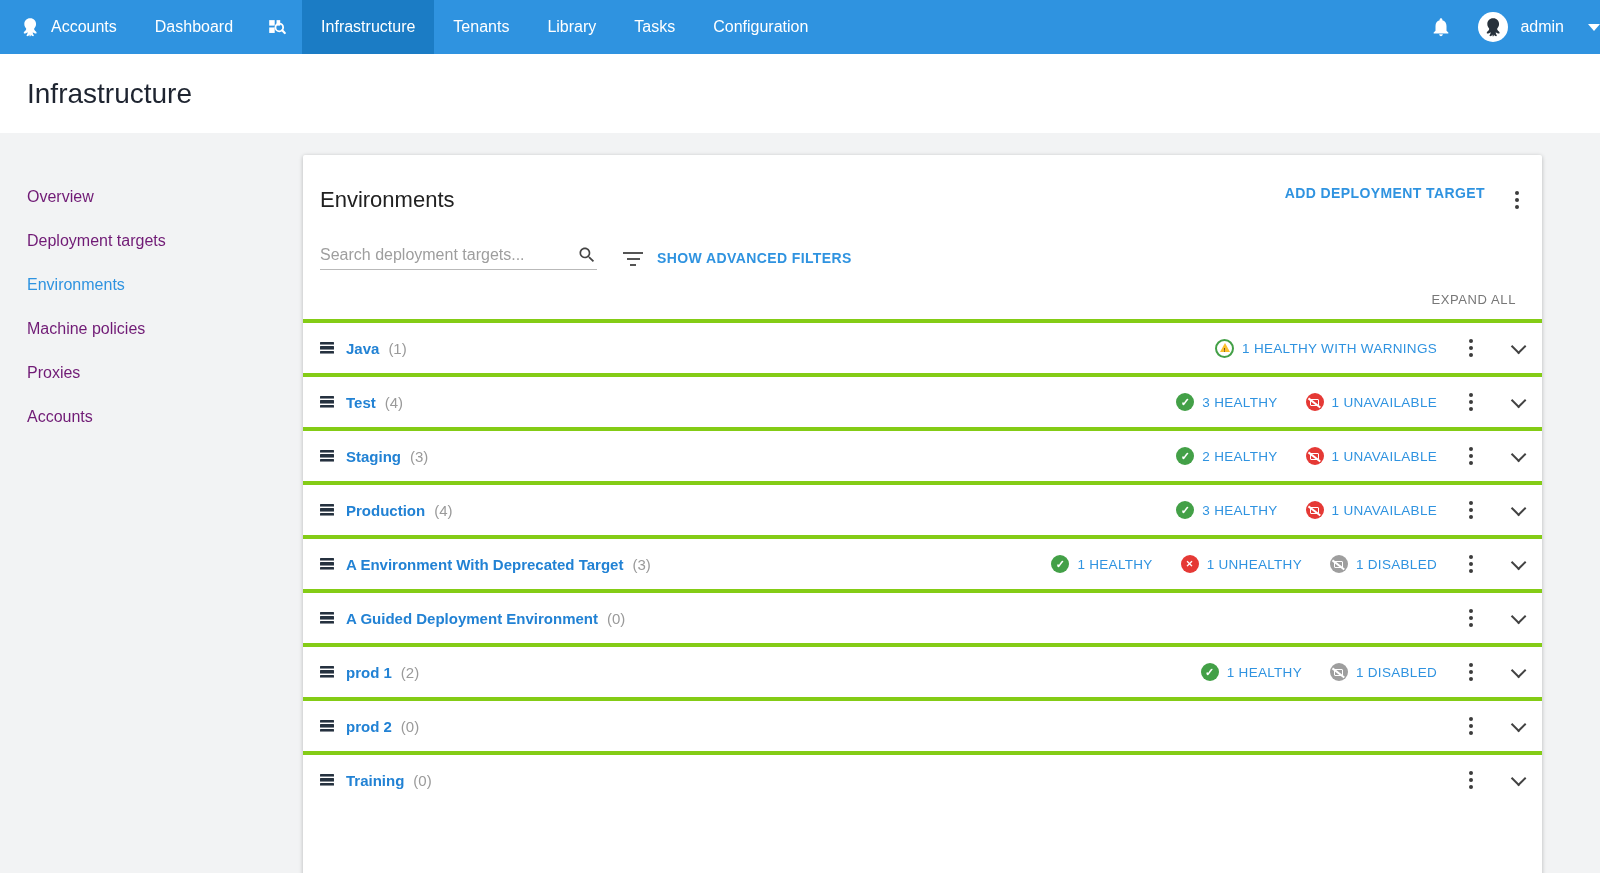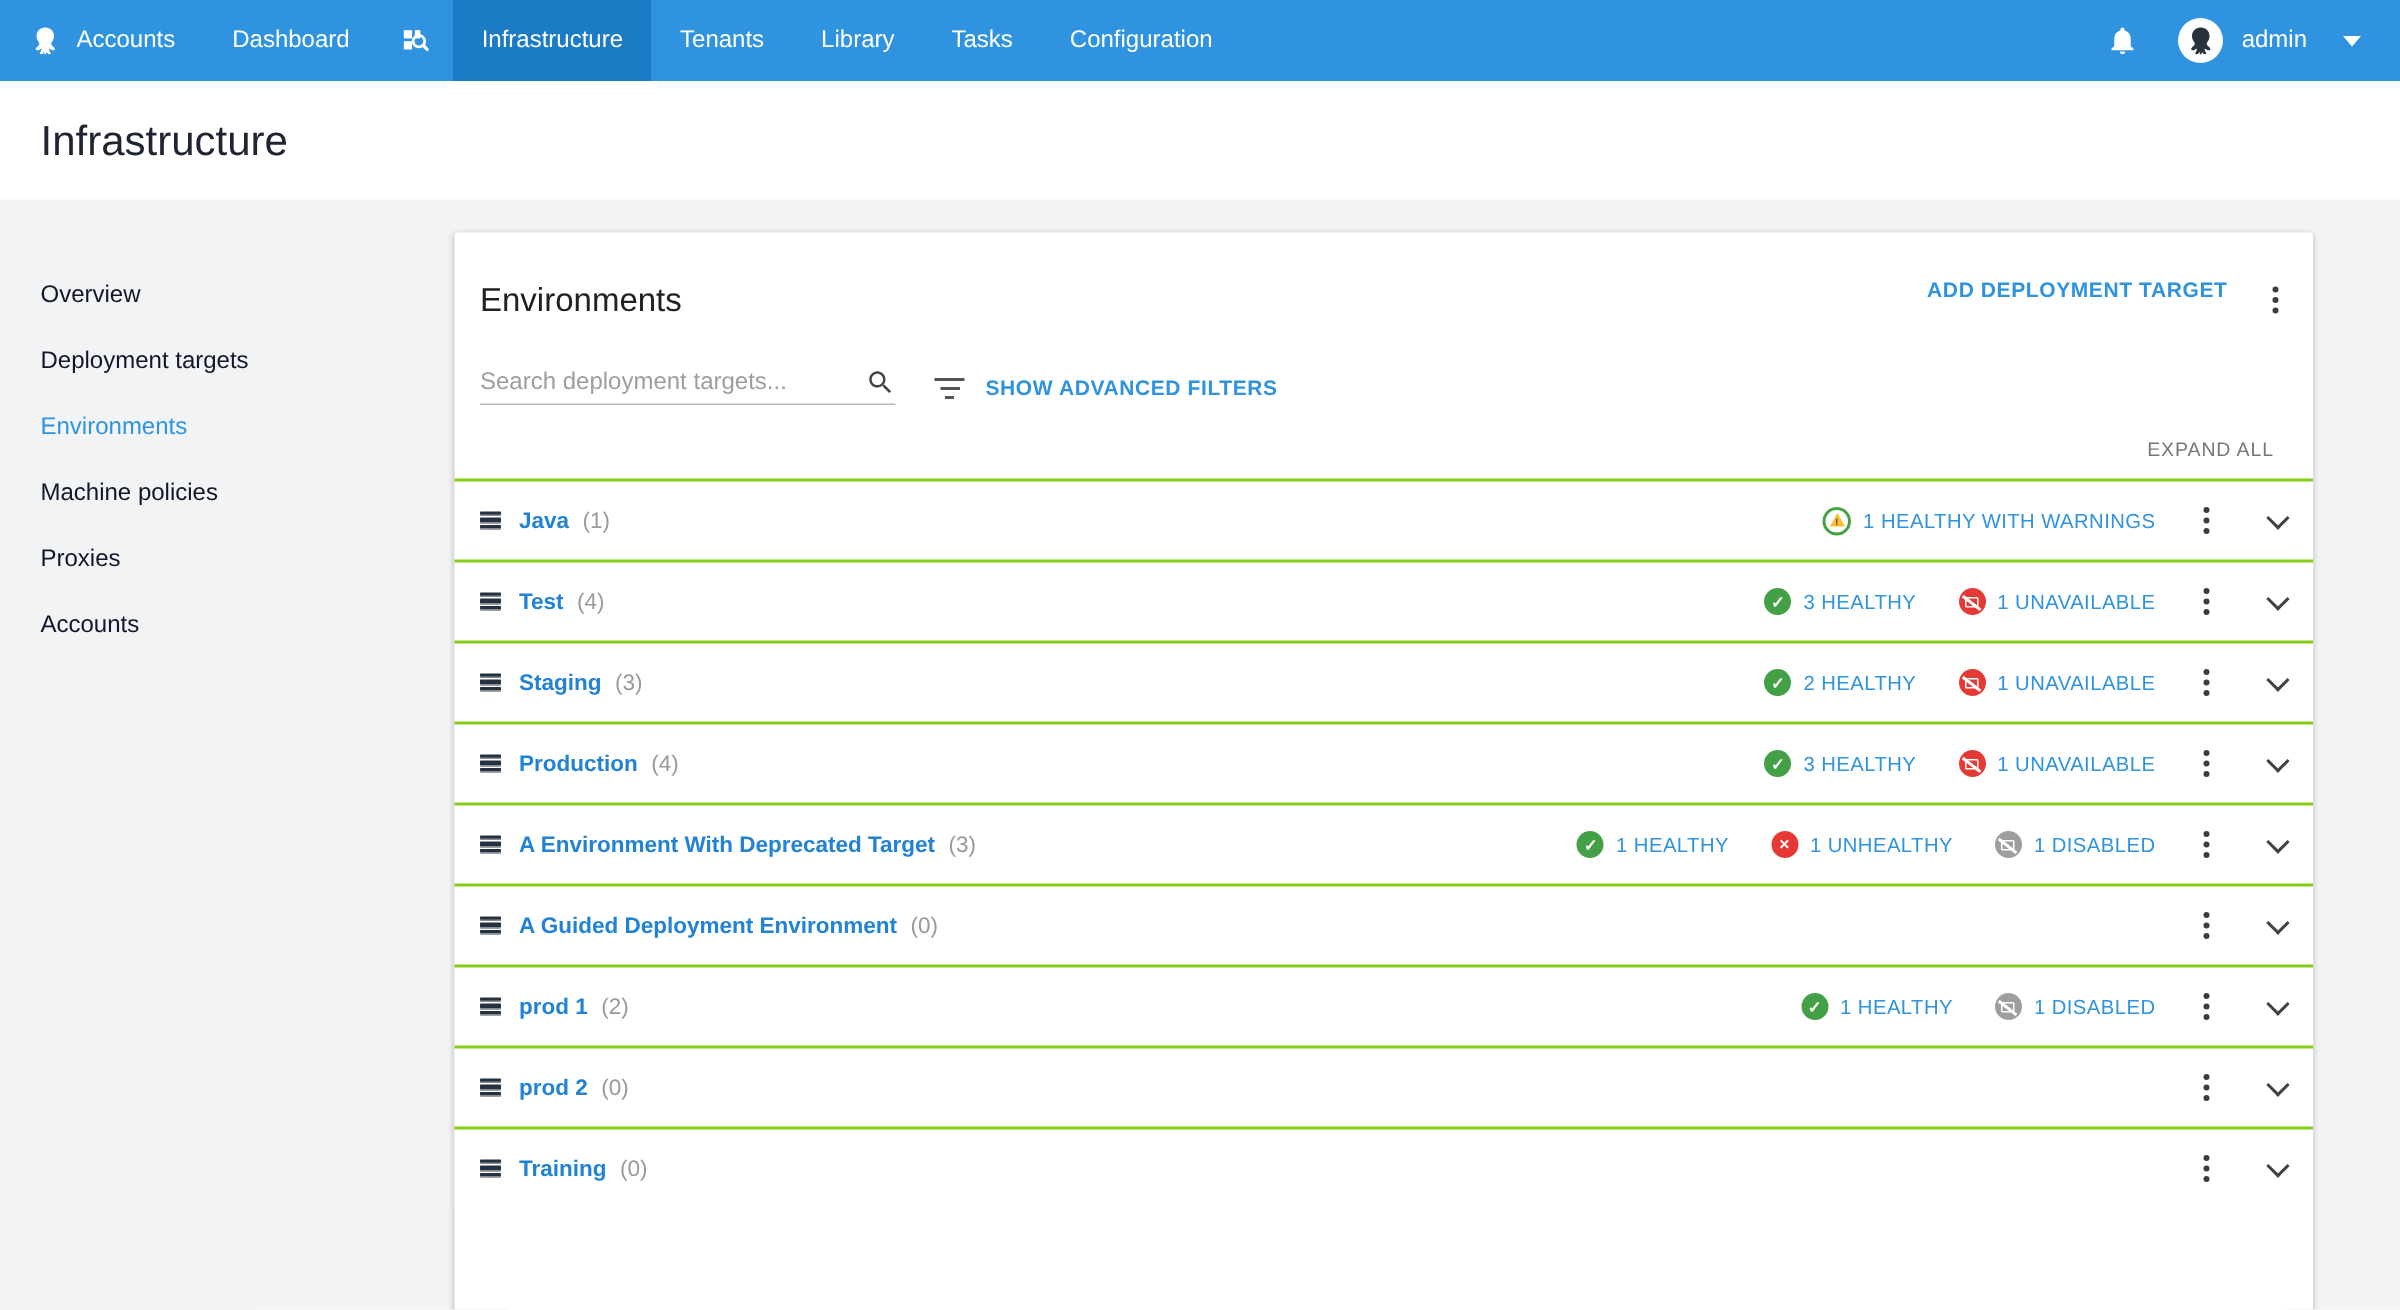--- a/index.html
+++ b/index.html
@@ -6,38 +6,38 @@
   html,body { width:1600px; height:873px; overflow:hidden;
     font-family:"Liberation Sans", sans-serif; background:#f2f3f4; }
 
   
   .navbar { height:54px; background:#2f93e0; display:flex; align-items:stretch; color:#fff; }
   .nav-left { display:flex; align-items:stretch; }
   .nav-item { display:flex; align-items:center; gap:10px; padding:0 19px; color:#fff;
     font-size:16px; text-decoration:none; cursor:pointer; }
   .nav-item.active { background:#1b7cc5; }
   .nav-item.icon-only { padding:0 14px; }
-  .nav-right { margin-left:auto; display:flex; align-items:center; padding-right:26px; gap:26px; }
+  .nav-right { margin-left:auto; display:flex; align-items:center; gap:26px; }
   .bell { width:22px; height:22px; }
   .user-chip { display:flex; align-items:center; gap:12px; cursor:pointer; }
   .avatar { width:30px; height:30px; border-radius:50%; background:#fff; display:flex;
     align-items:center; justify-content:center; }
   .avatar svg { width:22px; height:22px; }
   .user-name { font-size:16px; }
   .caret-down { width:0; height:0; border-left:6px solid transparent; border-right:6px solid transparent;
     border-top:7px solid #fff; margin-left:12px; }
 
   
   .page-header { height:79px; background:#fff; display:flex; align-items:center; padding-left:27px; }
   .page-title { font-size:28px; font-weight:400; color:#1e2430; }
 
   
   .content { display:flex; height:740px; overflow:hidden; }
   .sidebar { width:303px; padding:55px 0 0 27px; flex:none; }
-  .side-item { display:block; font-size:16px; color:#0f172a; text-decoration:none; cursor:pointer;
+  .side-item { display:block; font-size:16px; color:#701a75; text-decoration:none; cursor:pointer;
     margin-bottom:27px; line-height:17px; }
   .side-item.active { color:#2f93e0; }
 
   .card { width:1239px; flex:none; margin-top:22px; background:#fff; border-radius:2px;
     box-shadow:0 1px 4px rgba(0,0,0,.25); height:900px; }
 
   .card-header { display:flex; align-items:center; padding:30px 17px 12px 17px; }
   .card-title { font-size:22px; font-weight:400; color:#212121; }
   .card-actions { margin-left:auto; display:flex; align-items:flex-start; gap:24px; }
   .text-button { font-size:14px; font-weight:bold; letter-spacing:.4px; color:#2f93e0;
@@ -58,21 +58,21 @@
   .funnel { display:inline-flex; flex-direction:column; align-items:center; gap:4px;
     margin:0 14px 0 26px; cursor:pointer; padding-top:2px; }
   .funnel i { height:2px; background:#555; display:block; }
   .funnel i:nth-child(1){ width:20px; } .funnel i:nth-child(2){ width:13px; } .funnel i:nth-child(3){ width:6px; }
 
   .expand-bar { display:flex; justify-content:flex-end; padding:18px 26px 12px 0; }
   .expand-all { font-size:13px; letter-spacing:.6px; color:#777; background:none; border:none;
     cursor:pointer; font-family:inherit; }
 
   
-  .env-row { display:flex; align-items:center; height:54px; border-top:2px solid #84cc16;
+  .env-row { display:flex; align-items:center; height:54px; border-top:4px solid #84cc16;
     padding:0 20px 0 17px; background:#fff; cursor:pointer; }
   .row-left { display:flex; align-items:center; gap:9px; }
   .env-icon { display:inline-flex; flex-direction:column; gap:1.5px; margin-right:3px; }
   .env-icon i { width:14px; height:3.2px; background:#25313f; border-radius:.5px;
     box-shadow:inset 0 -1px 0 rgba(255,255,255,.45); }
   .env-name { font-size:15px; font-weight:bold; color:#2282d4; text-decoration:none; }
   .env-count { font-size:15px; color:#9a9a9a; }
   .row-right { margin-left:auto; display:flex; align-items:center; }
   .statuses { display:flex; align-items:center; gap:28px; margin-right:26px; }
   .chip { display:inline-flex; align-items:center; gap:8px; }

